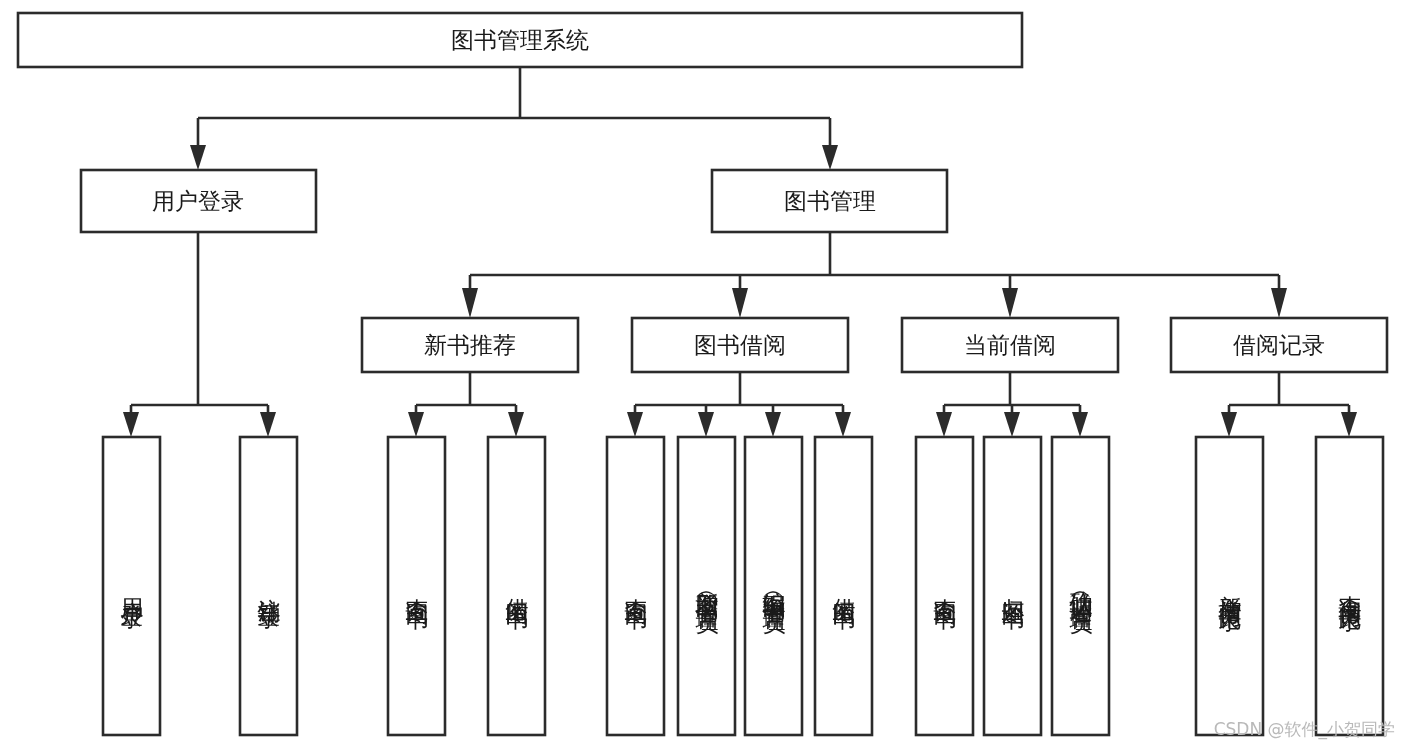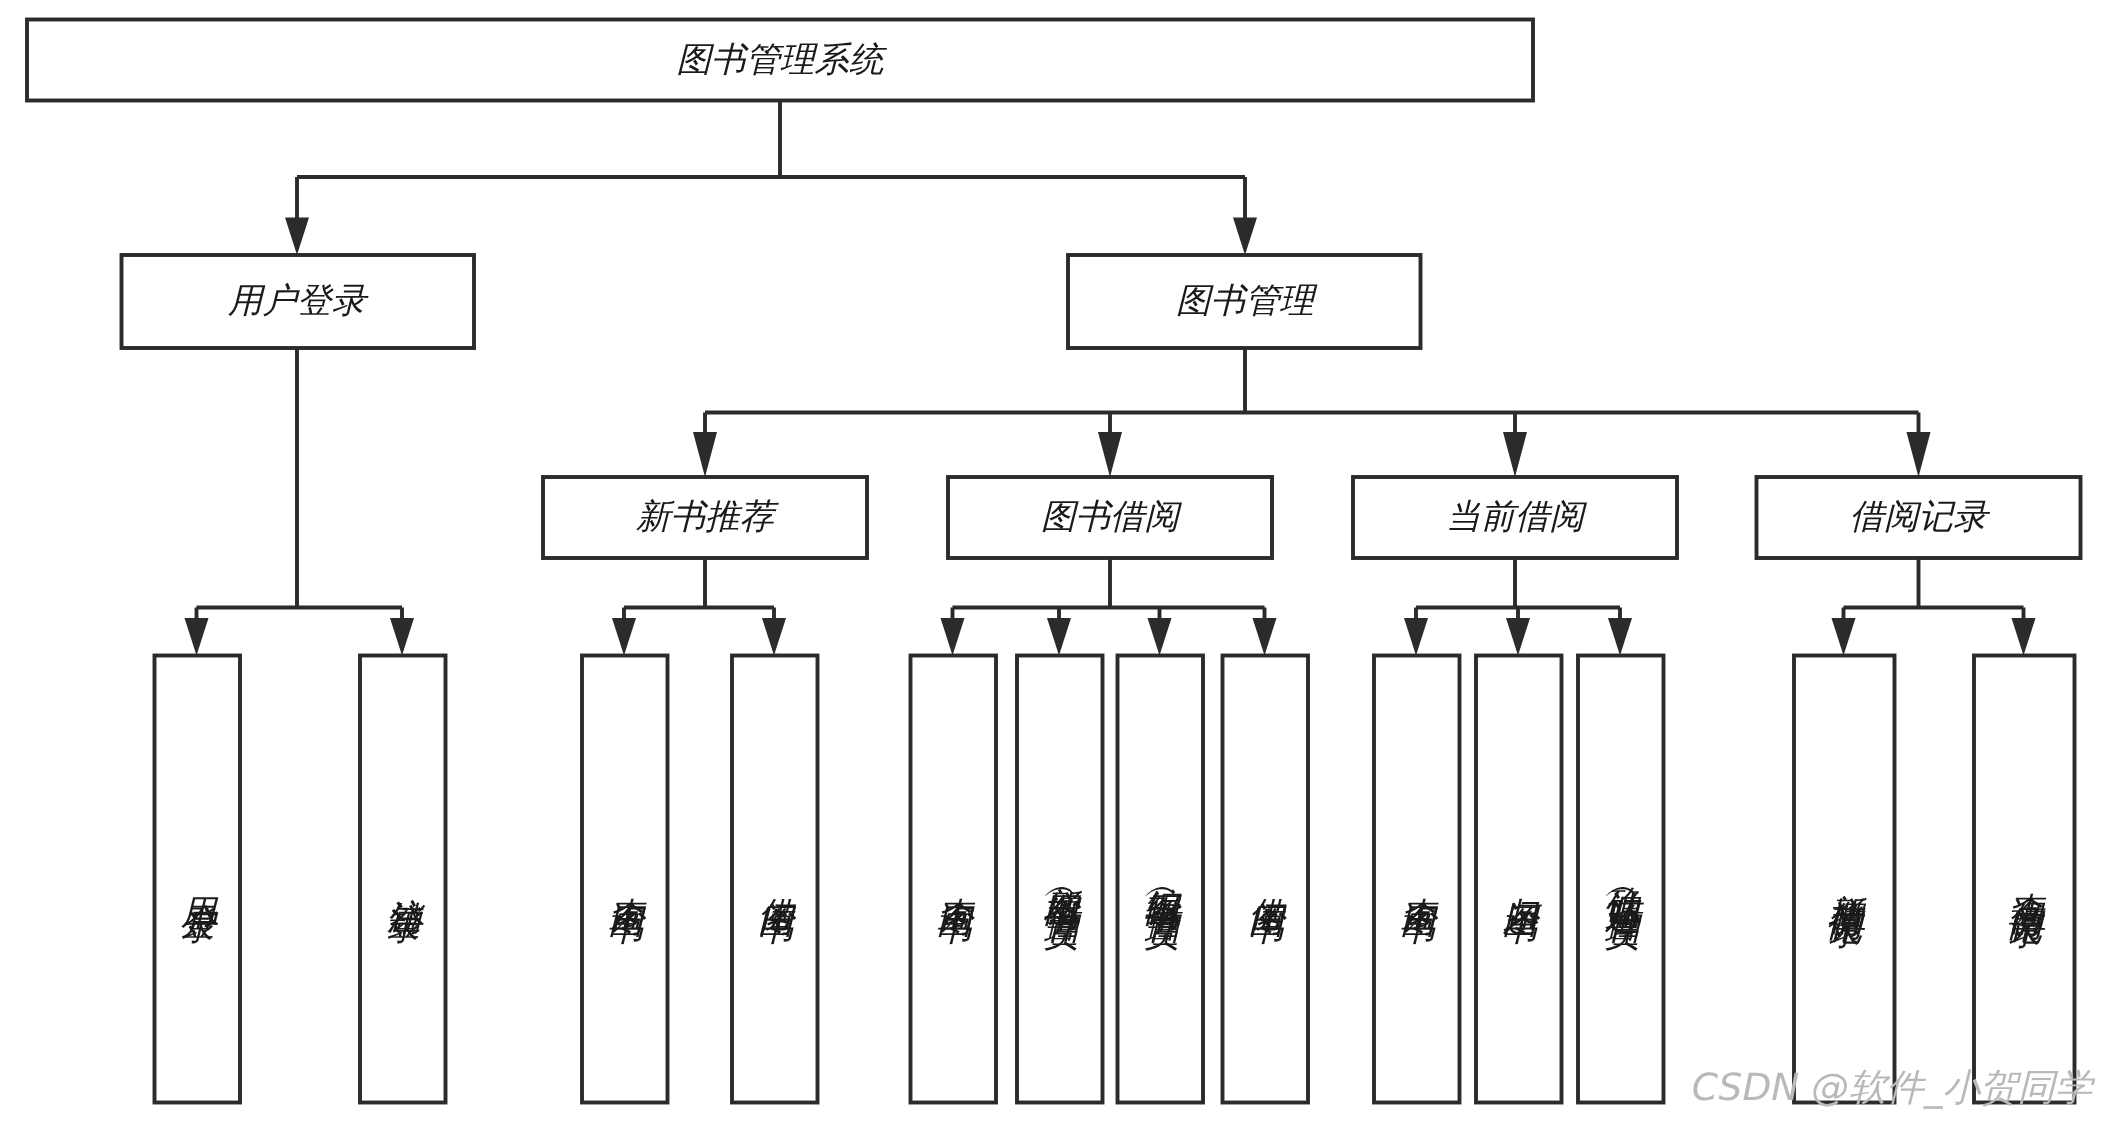--- a/index.html
+++ b/index.html
@@ -12,21 +12,20 @@
     width: 1405px;
     height: 747px;
     font-family: "DejaVu Sans", "Liberation Sans", sans-serif;
     overflow: hidden;
     position: relative;
   }
   #diagram-root {
     position: relative;
     width: 1405px;
     height: 747px;
-    font-style: italic;
   }
   svg#flow-svg {
     position: absolute;
     left: 0;
     top: 0;
     width: 1405px;
     height: 747px;
     display: block;
   }
   .node-rect {
@@ -56,21 +55,21 @@
   }
   .arrow-head {
     fill: #2b2b2b;
     stroke: none;
   }
   .watermark-text {
     position: absolute;
     right: 10px;
     bottom: 6px;
     font-family: "DejaVu Sans", "Liberation Sans", sans-serif;
-    font-size: 25px;
+    font-size: 17px;
     color: #b9b9b9;
     white-space: nowrap;
     pointer-events: none;
     user-select: none;
   }
 </style>
 </head>
 <body>
 
 <div id="diagram-root">

